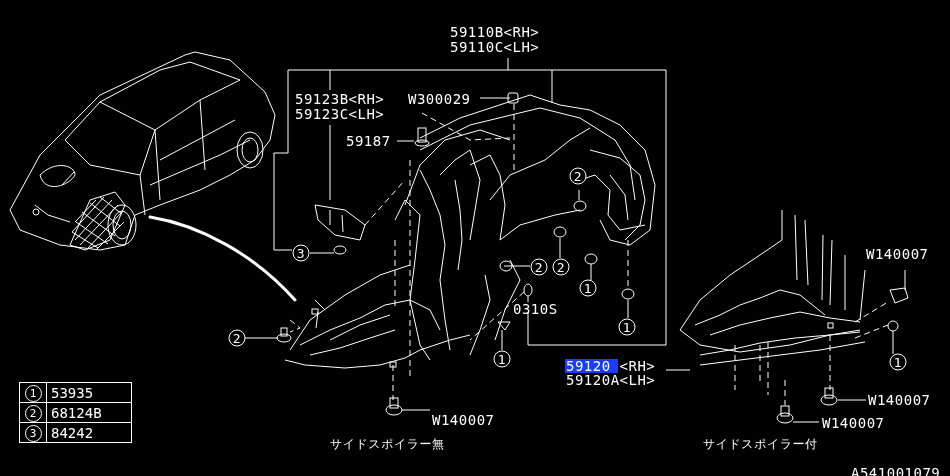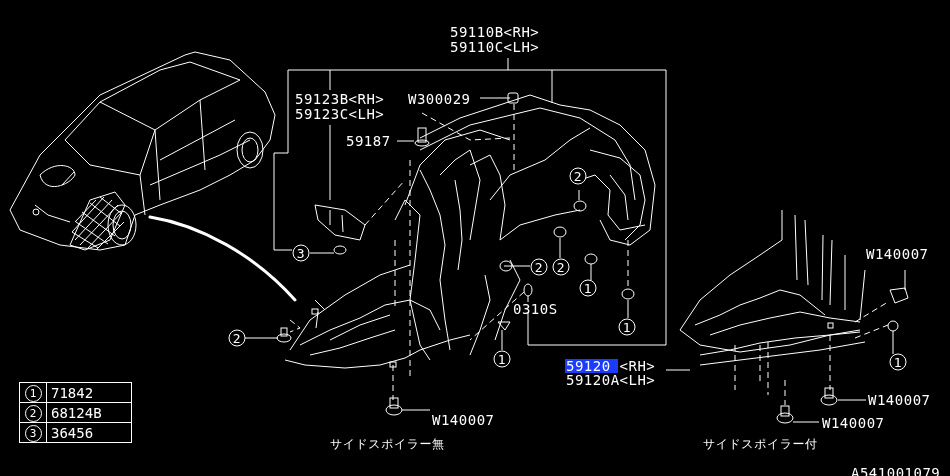--- a/index.html
+++ b/index.html
@@ -234,24 +234,24 @@
   <text x="566" y="371"><tspan>59120</tspan><tspan> &lt;RH&gt;</tspan></text>
   <text x="566" y="385" class="part-label">59120A&lt;LH&gt;</text>
 
   <text x="851" y="478">A541001079</text>
 </svg>
 
 <table class="legend-table">
   <tbody>
       <tr>
     <td class="num"><span>1</span></td>
-    <td class="pn">71842</td>
+    <td class="pn">53935</td>
   </tr>
   <tr>
     <td class="num"><span>2</span></td>
     <td class="pn">68124B</td>
   </tr>
   <tr>
     <td class="num"><span>3</span></td>
-    <td class="pn">36456</td>
+    <td class="pn">84242</td>
   </tr>
 </tbody>
   </table>
 
 </body></html>

